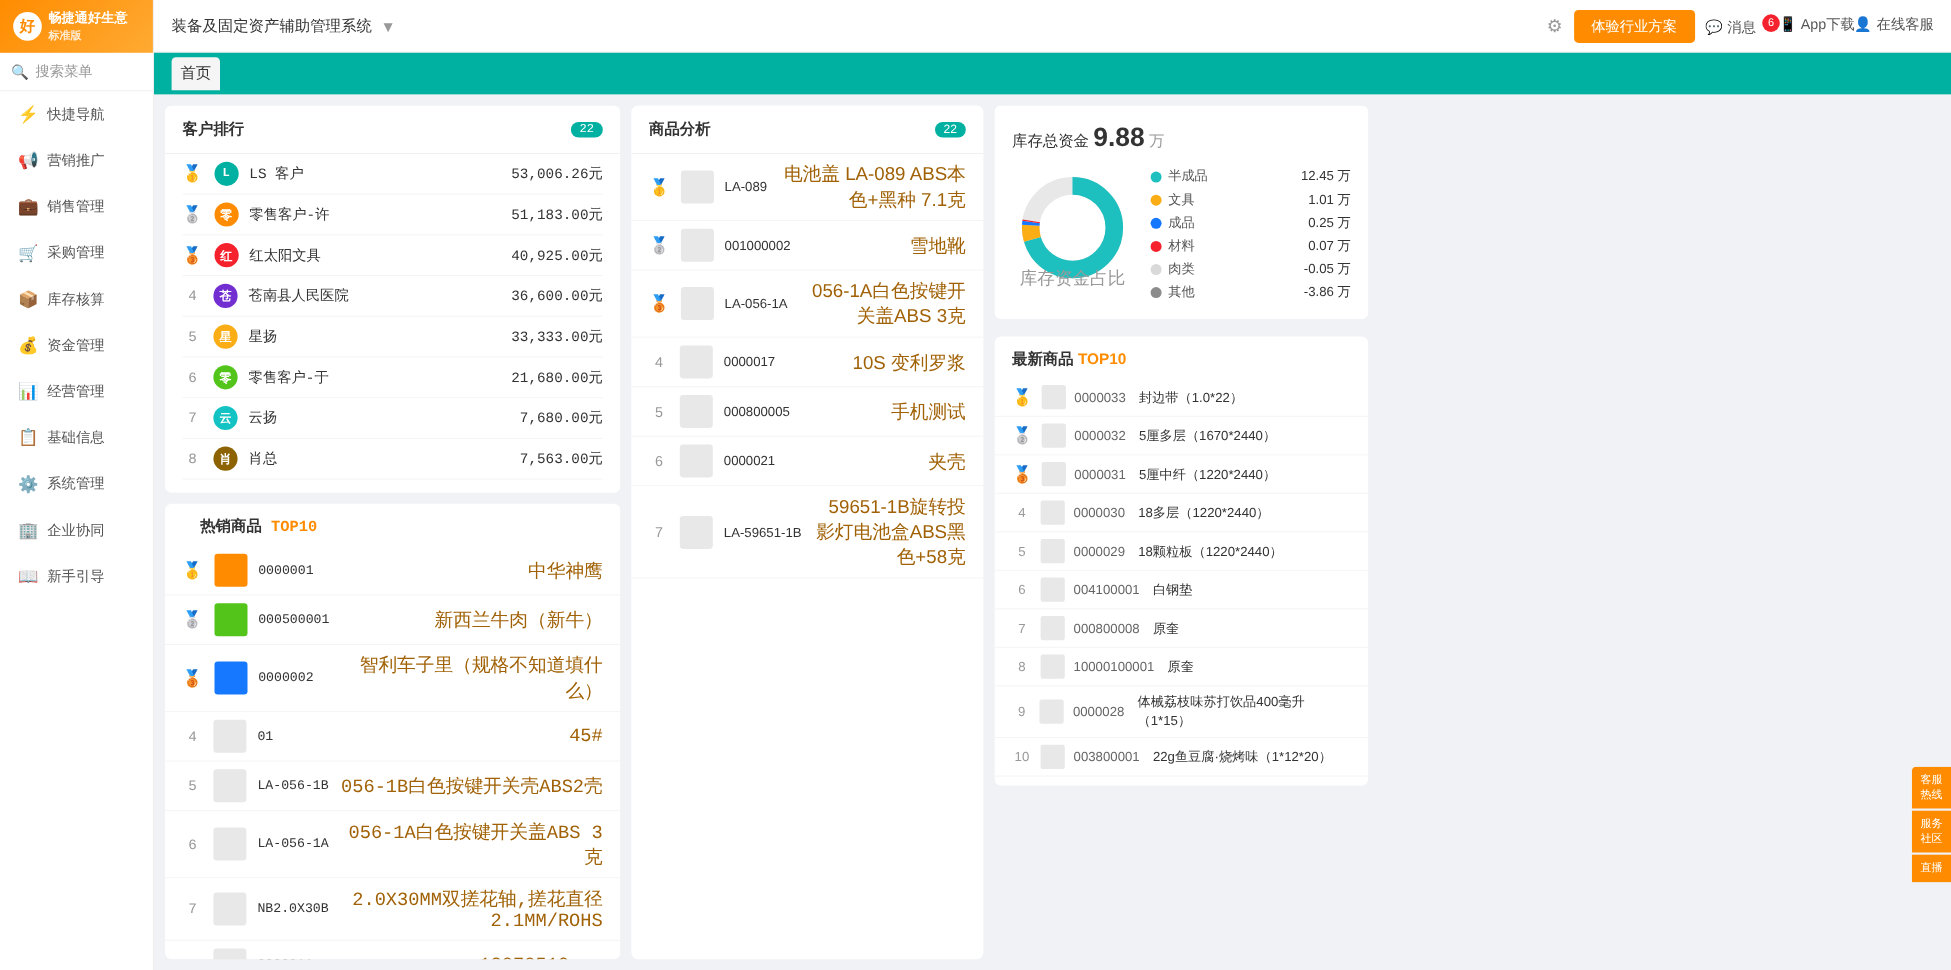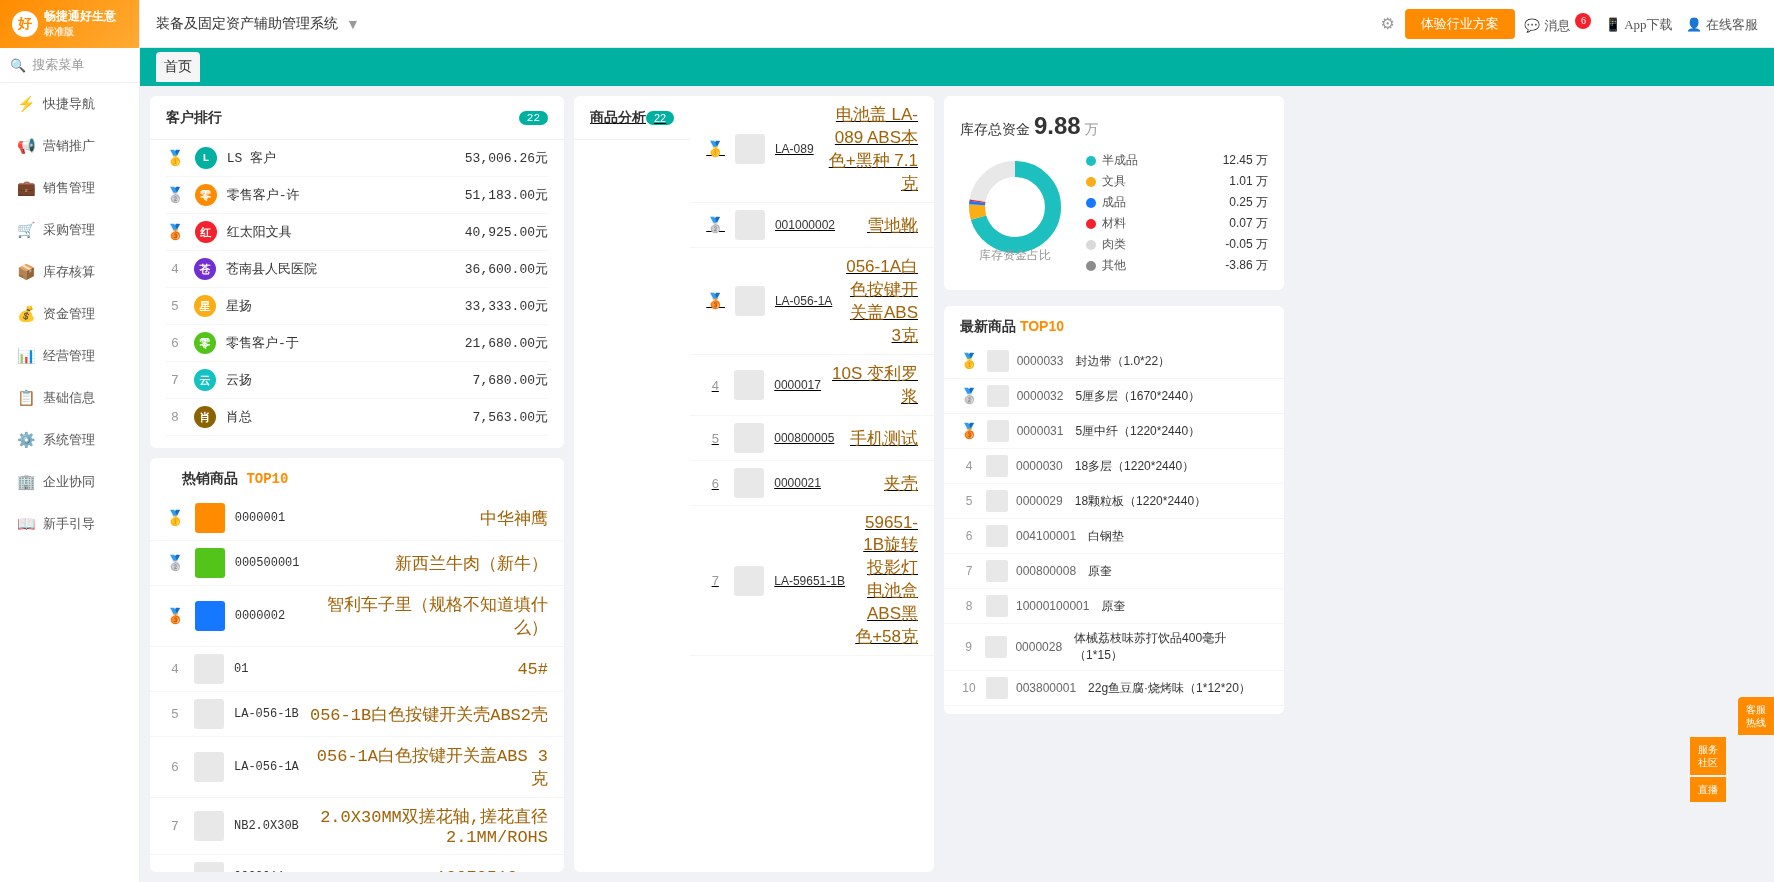--- a/index.html
+++ b/index.html
@@ -71,21 +71,21 @@
     .topbar-gear { color: #999; cursor: pointer; font-size: 16px; }
     .topbar-btn {
       background: #ff8c00;
       color: #fff;
       border: none;
       border-radius: 4px;
       padding: 6px 16px;
       cursor: pointer;
       font-size: 13px;
     }
-    .topbar-right { display: flex; align-items: flex-end; gap: 14px; color: #555; font-size: 13px; cursor: pointer; font-family: Liberation Serif, serif; }
+    .topbar-right { display: flex; align-items: flex-start; color: #555; font-size: 13px; cursor: pointer; }
     .topbar-badge {
       background: #f5222d;
       color: #fff;
       border-radius: 50%;
       font-size: 10px;
       width: 16px; height: 16px;
       display: inline-flex; align-items: center; justify-content: center;
       vertical-align: super;
       margin-left: 2px;
     }
@@ -182,21 +182,21 @@
     .float-btn {
       background: #ff8c00;
       color: #fff;
       font-size: 10px;
       padding: 6px 6px;
       cursor: pointer;
       text-align: center;
       width: 36px;
       line-height: 1.3;
     }
-    .float-btn:first-child { border-radius: 4px 0 0 0; margin-left: 48px; }
+    .float-btn:first-child { border-radius: 4px 0 0 0; }
 
     
     .hot-title { font-size: 14px; font-weight: bold; color: #333; padding: 12px 16px 8px; }
     .hot-title span { color: #ff8c00; }
 
     .scrollable-list { overflow-y: auto; flex: 1; }
 
     
     .hp-row {
       display: flex; align-items: center; gap: 10px;
@@ -422,21 +422,21 @@
     <span class="hp-rank">9</span>
     <div class="hp-img"></div>
     <span class="hp-code">KK-SD22110H</span>
     <span class="hp-name">花语萌恒温分腿睡袋（厚款）</span>
   </div>
           </div>
       </div>
 
     </div>
 
-    <div style="width:360px; flex-shrink:0; background:#fff; margin:10px 0; border-radius:6px; overflow:hidden; display:flex; flex-direction:row;text-decoration:underline;">
+    <div style="width:320px; flex-shrink:0; background:#fff; margin:10px 0; border-radius:6px; overflow:hidden; display:flex; flex-direction:column;">
       <div class="top-section-header">
         <span class="top-section-title">商品分析</span>
         <span class="top-section-badge">22</span>
       </div>
       <div class="scrollable-list" id="product-analysis-list">
           <div class="hp-row">
     <span class="medal-icon">🥇</span>
     <div class="hp-img"></div>
     <span class="hp-code">LA-089</span>
     <span class="hp-name">电池盖 LA-089 ABS本色+黑种 7.1克</span>
@@ -488,21 +488,21 @@
 
           <div style="position:relative; width:110px; height:110px; flex-shrink:0;">
             <svg width="110" height="110" viewBox="0 0 110 110">
 
               <circle cx="55" cy="55" r="38" fill="none" stroke="#e8e8e8" stroke-width="16"></circle>
               <circle cx="55" cy="55" r="38" fill="none" stroke="#1dbfbf" stroke-width="16" stroke-dasharray="168 71" stroke-dashoffset="0" transform="rotate(-90 55 55)"></circle>
               <circle cx="55" cy="55" r="38" fill="none" stroke="#faad14" stroke-width="16" stroke-dasharray="13 226" stroke-dashoffset="-168" transform="rotate(-90 55 55)"></circle>
               <circle cx="55" cy="55" r="38" fill="none" stroke="#1677ff" stroke-width="16" stroke-dasharray="3 236" stroke-dashoffset="-181" transform="rotate(-90 55 55)"></circle>
               <circle cx="55" cy="55" r="38" fill="none" stroke="#f5222d" stroke-width="16" stroke-dasharray="1 238" stroke-dashoffset="-184" transform="rotate(-90 55 55)"></circle>
             </svg>
-            <div style="position:absolute;bottom:-2px;left:50%;transform:translateX(-50%);font-size:12px;color:#999;white-space:nowrap;">库存资金占比</div>
+            <div style="position:absolute;bottom:-2px;left:50%;transform:translateX(-50%);font-size:16px;color:#999;white-space:nowrap;">库存资金占比</div>
           </div>
 
           <div class="inventory-legend" id="inventory-legend">
               <div class="legend-item">
     <span class="legend-dot" style="background:#1dbfbf;"></span>
     <span class="legend-label">半成品</span>
     <span class="legend-value">12.45 万</span>
   </div>
               <div class="legend-item">
     <span class="legend-dot" style="background:#faad14;"></span>

